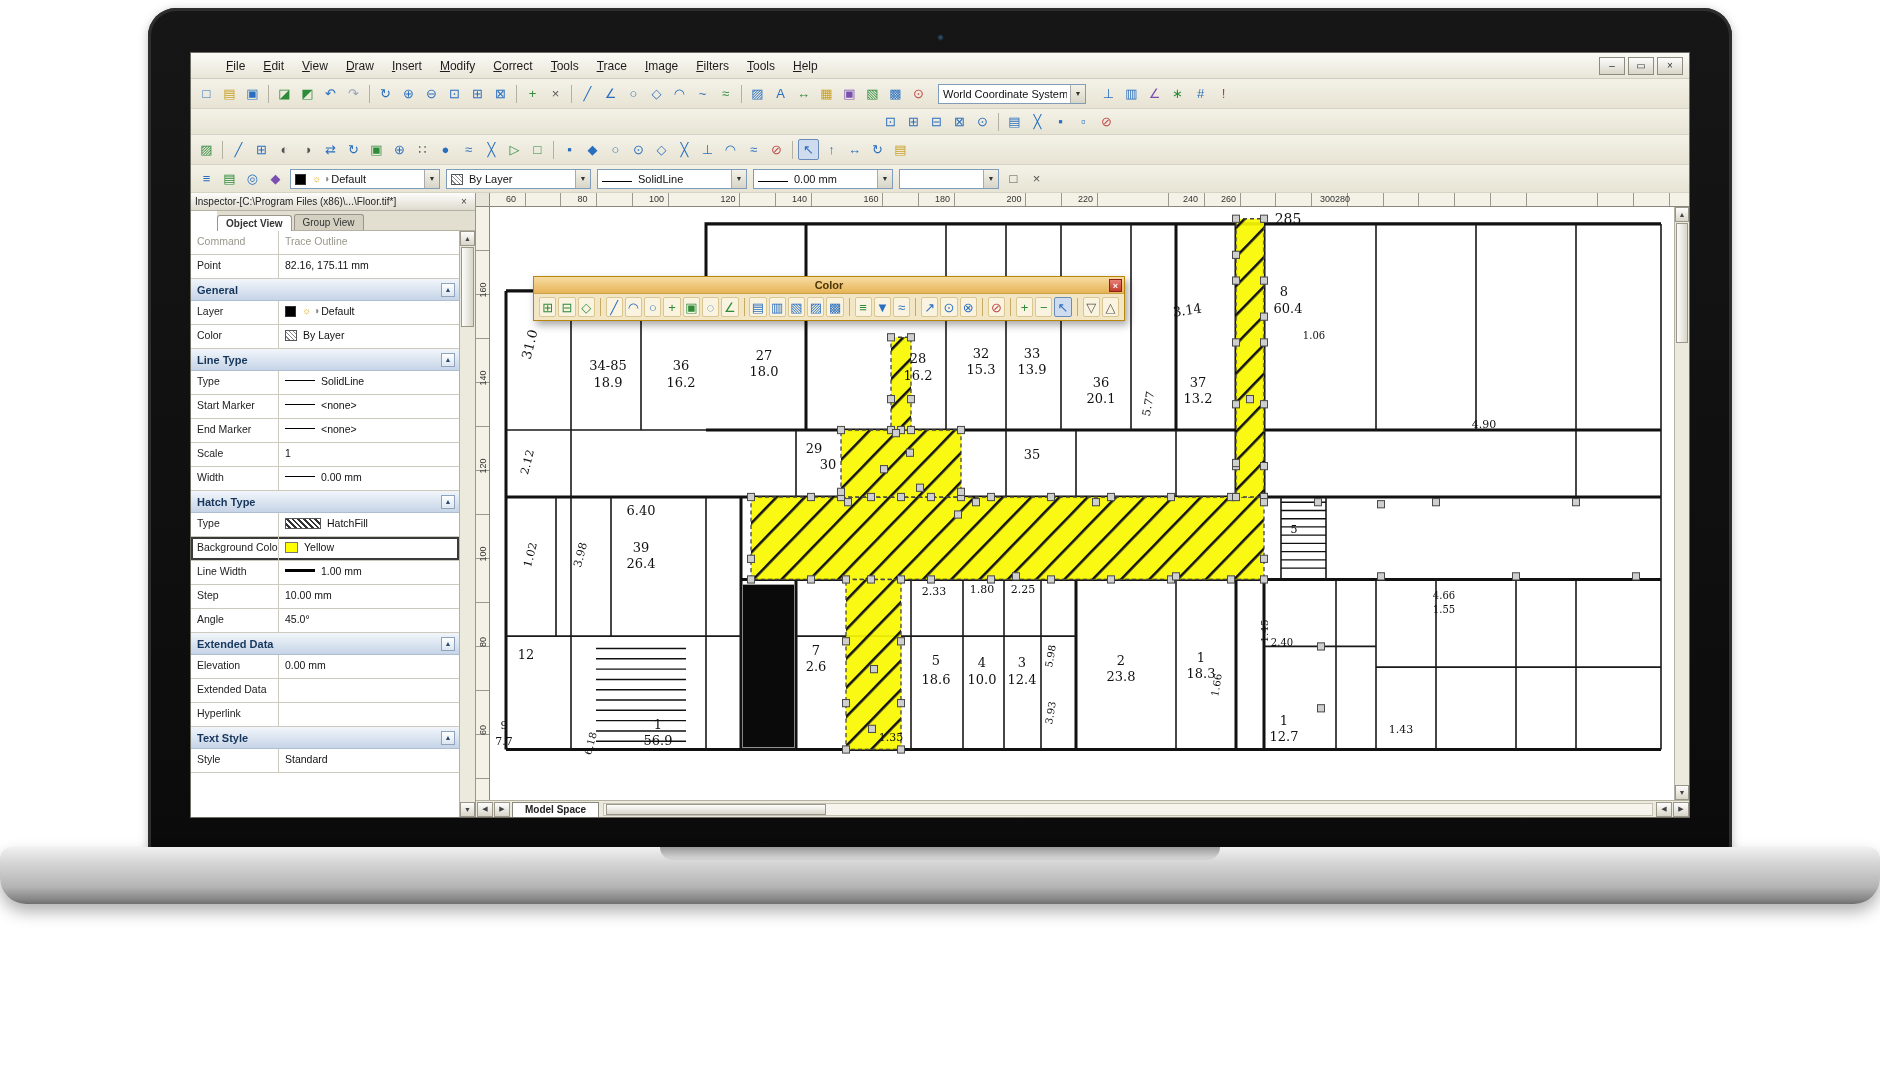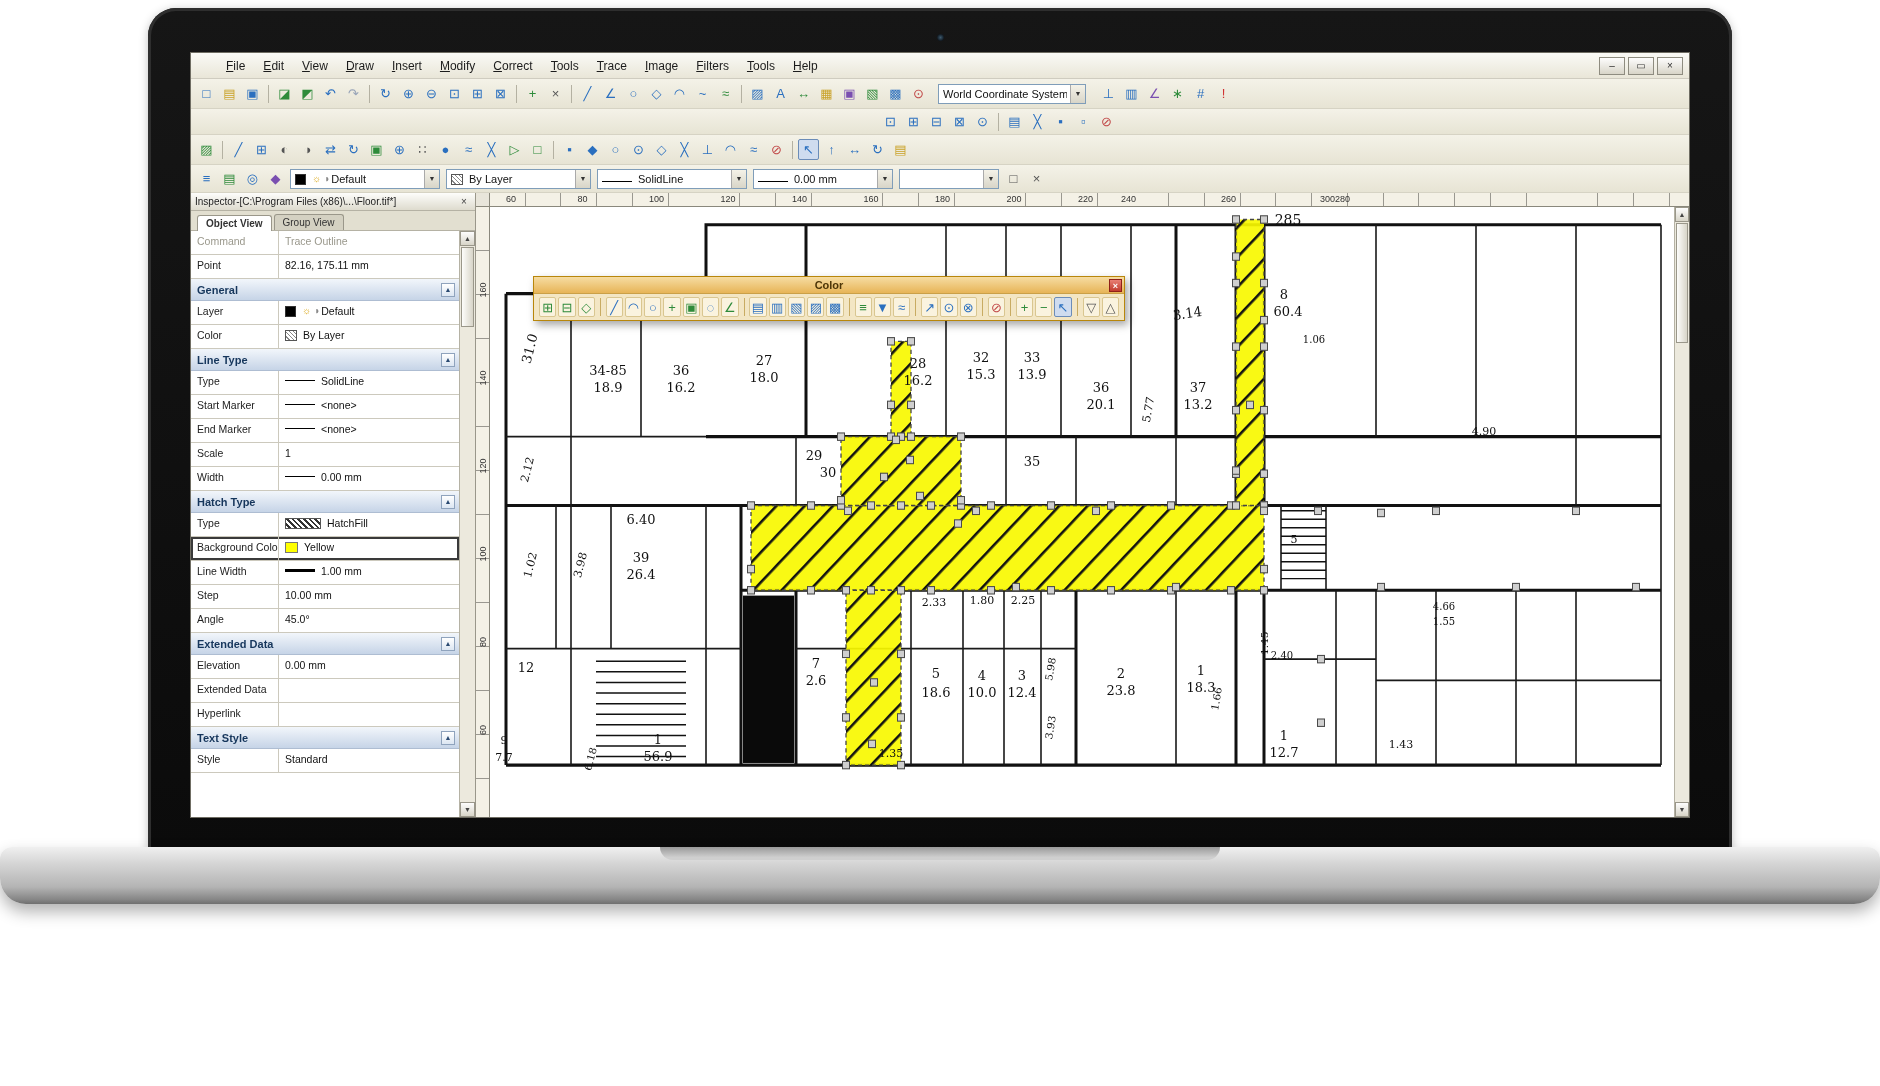--- a/index.html
+++ b/index.html
@@ -51,21 +51,21 @@
   .row2 .iconrow { margin-left:684px; }
 
   
   .content { flex:1; display:flex; min-height:0; }
 
   .inspector { width:285px; background:#fff; border-right:1px solid #9a978a; display:flex; flex-direction:column; }
   .ititle { height:18px; background:linear-gradient(#fdfdfb,#dedbce); border-bottom:1px solid #b5b2a4;
             display:flex; align-items:center; font-size:10px; padding:0 4px; color:#222; }
   .ititle .close { margin-left:auto; width:14px; height:14px; display:flex; align-items:center; justify-content:center;
                    border:1px solid transparent; font-size:10px; color:#444; }
-  .itabs { height:20px; display:flex; background:#e2dfd0; border-bottom:1px solid #b5b2a4; padding-left:6px; align-items:flex-end; }
+  .itabs { height:20px; display:flex; background:#e2dfd0; border-bottom:1px solid #b5b2a4; padding-left:0; align-items:flex-end;margin-left:26px; }
   .itab { padding:2px 8px; font-size:10px; border:1px solid #9a978a; border-bottom:none; background:#d4d1c2; color:#333;
           border-radius:3px 3px 0 0; margin-right:2px; }
   .itab.active { background:#fff; font-weight:bold; position:relative; top:1px; }
   .igridwrap { flex:1; display:flex; min-height:0; }
   .igrid { flex:1; overflow:hidden; background:#fff; }
   .prow { display:flex; height:24px; border-bottom:1px solid #ccc9bd; }
   .prow.sel { box-shadow: inset 0 0 0 2px #3a3a3a; }
   .plabel { width:88px; padding:4px 4px 0 6px; border-right:1px solid #ccc9bd; font-size:10.5px; color:#222; overflow:hidden; white-space:nowrap; }
   .pval { flex:1; padding:4px 4px 0 6px; font-size:10.5px; color:#111; display:flex; align-items:flex-start; overflow:hidden; white-space:nowrap; }
   .muted .plabel, .muted .pval { color:#9a988c; }
@@ -842,21 +842,21 @@
             <div class="ruler-top" id="ruler-top">
                 <span class="rnum" style="left: 16px;">60</span>
                 <span class="rnum" style="left: 87.5px;">80</span>
                 <span class="rnum" style="left: 159px;">100</span>
                 <span class="rnum" style="left: 230.5px;">120</span>
                 <span class="rnum" style="left: 302px;">140</span>
                 <span class="rnum" style="left: 373.5px;">160</span>
                 <span class="rnum" style="left: 445px;">180</span>
                 <span class="rnum" style="left: 516.5px;">200</span>
                 <span class="rnum" style="left: 588px;">220</span>
-                <span class="rnum" style="left: 631px;">240</span>
+                <span class="rnum" style="left: 693px;">240</span>
                 <span class="rnum" style="left: 731px;">260</span>
                 <span class="rnum" style="left: 845px;">280</span>
                 <span class="rnum" style="left: 830px;">300</span>
               </div>
             <div class="ruler-left" id="ruler-left">
                 <span class="rnumv" style="top: 78px;">160</span>
                 <span class="rnumv" style="top: 166px;">140</span>
                 <span class="rnumv" style="top: 254px;">120</span>
                 <span class="rnumv" style="top: 342px;">100</span>
                 <span class="rnumv" style="top: 430px;">80</span>
@@ -961,20 +961,30 @@
             </div>
 
             <div class="vscroll">
               <span class="sarrow">▲</span>
               <span class="sthumb" style="height:120px"></span>
               <span class="sfill"></span>
               <span class="sarrow">▼</span>
             </div>
           </div>
 
+          <div class="bottombar">
+            <span class="bbtn">◀</span>
+            <span class="bbtn">▶</span>
+            <span class="mtab">Model Space</span>
+            <span class="btrack">
+                <span class="bthumb"></span>
+              </span>
+            <span class="bbtn">◀</span>
+            <span class="bbtn">▶</span>
+          </div>
         </div>
       </div>
 
 
     </div>
   </div>
 
   <div class="base">
     <div class="notch"></div>
   </div>

